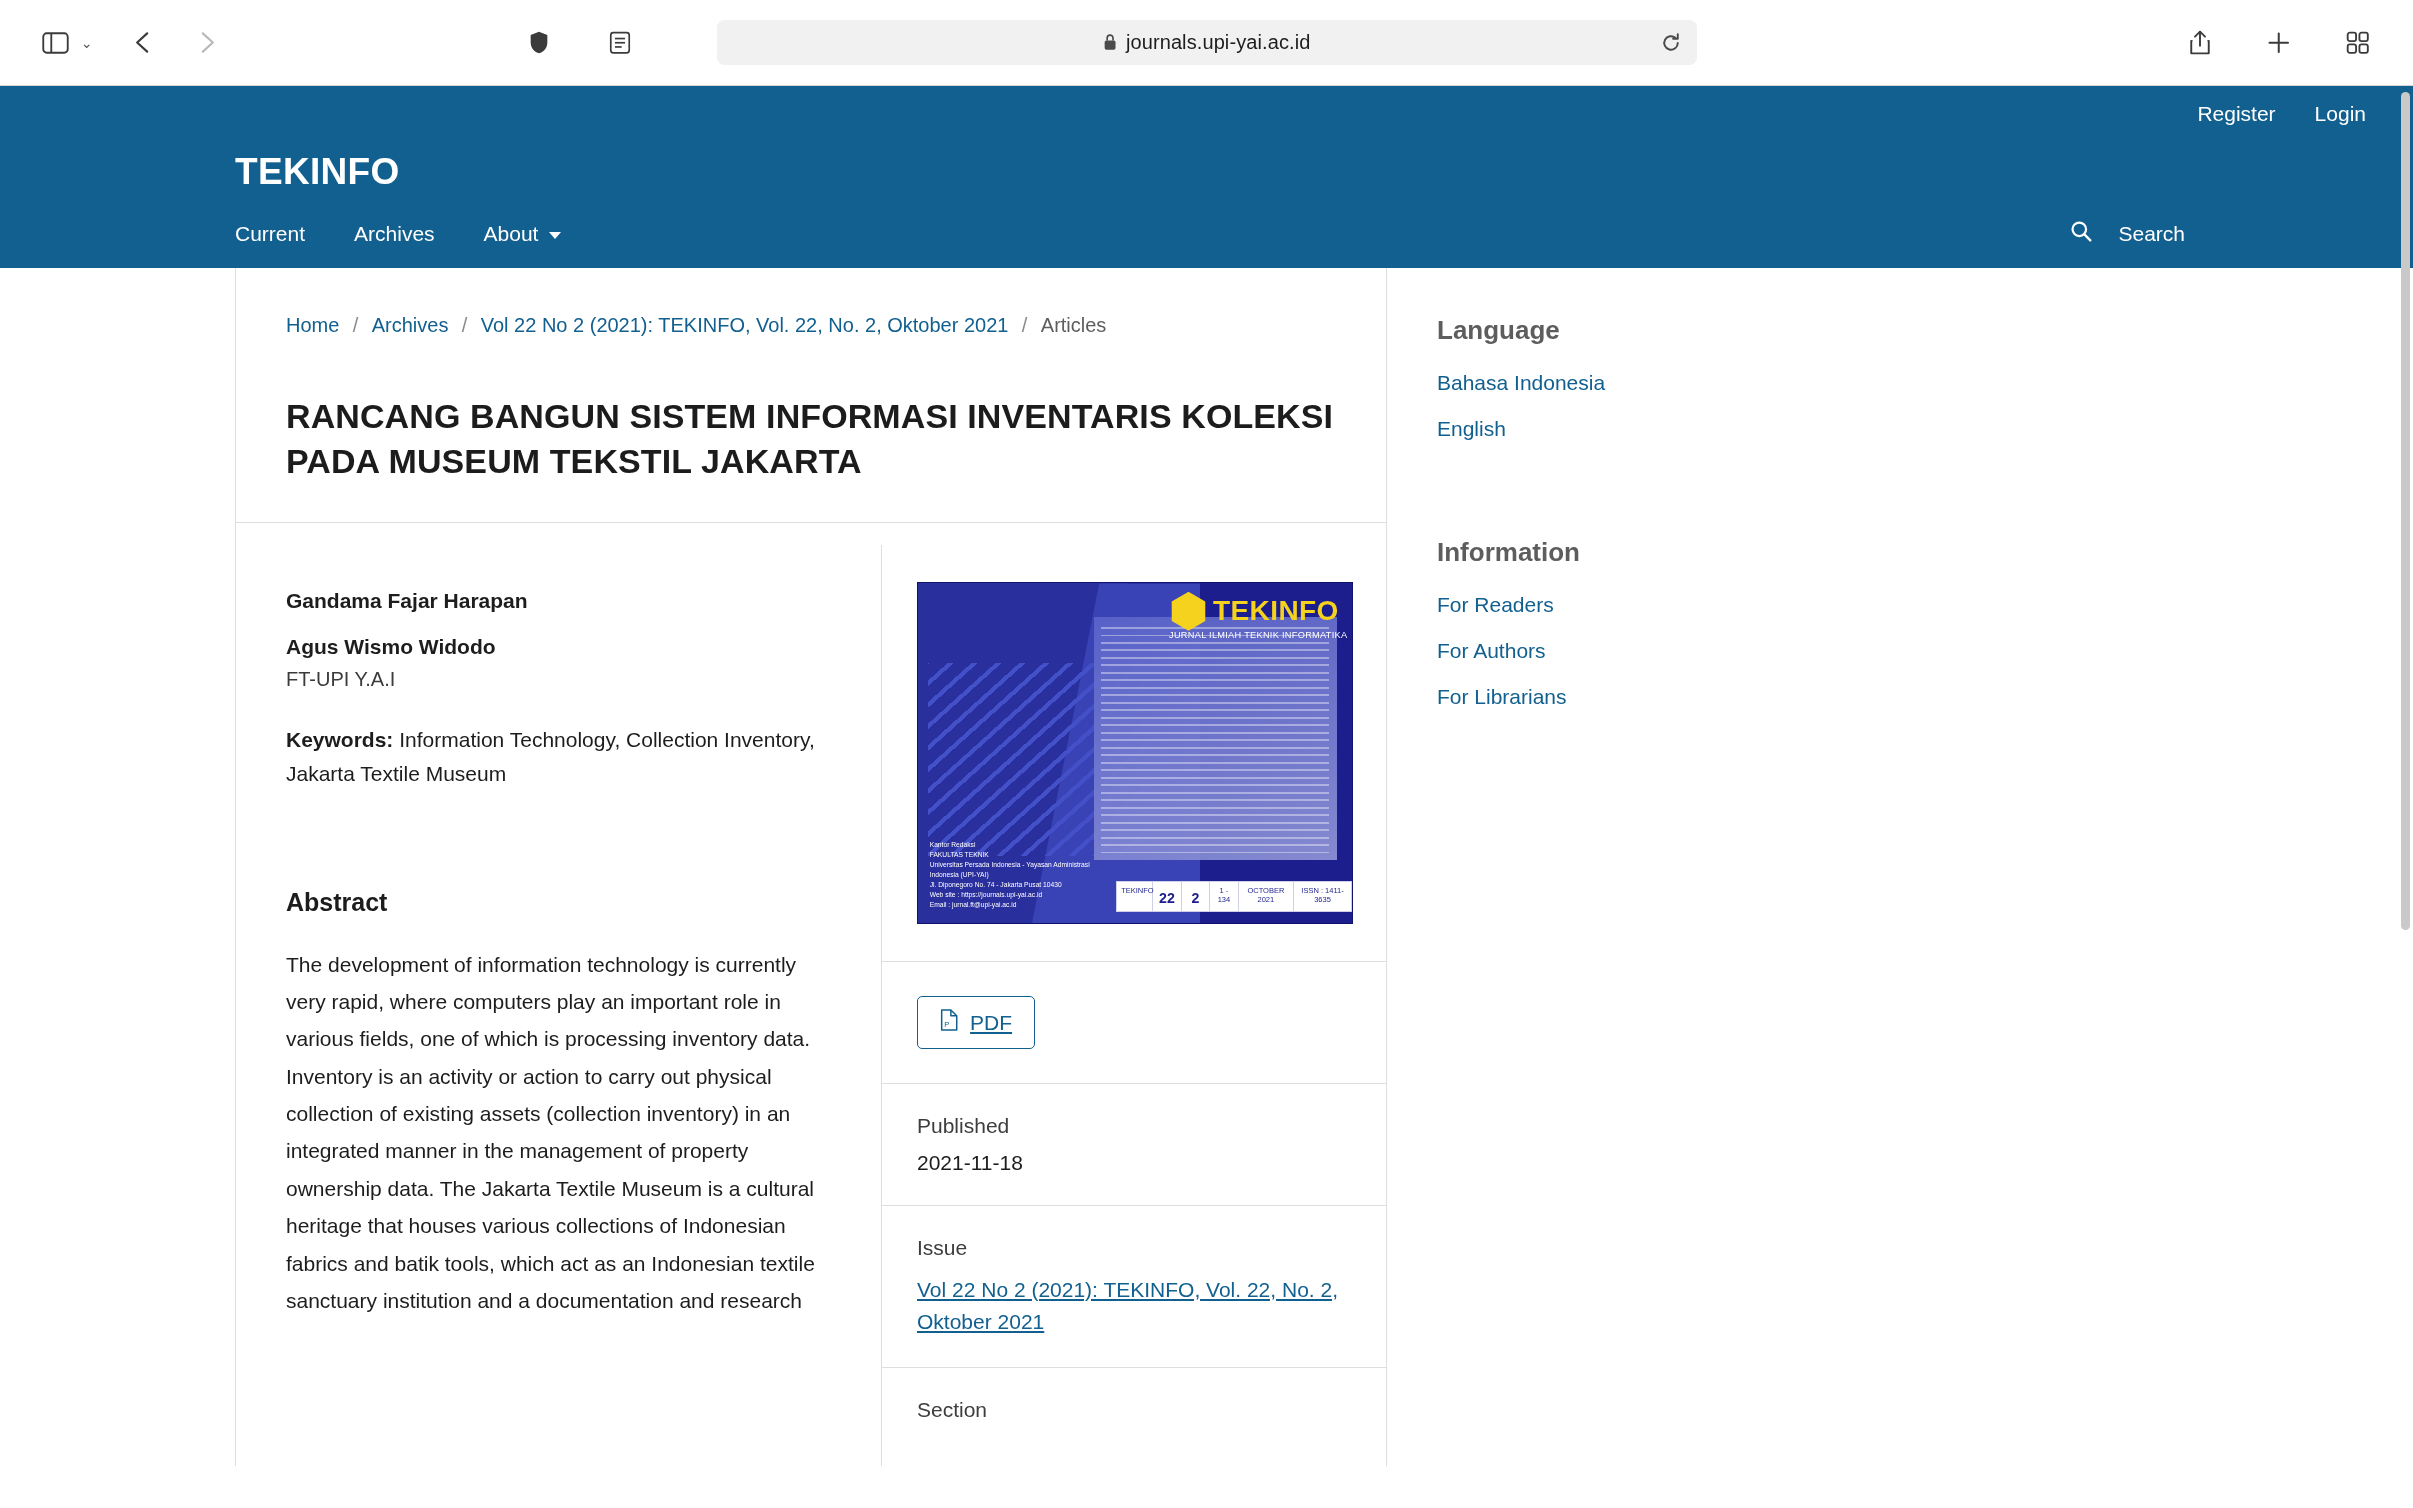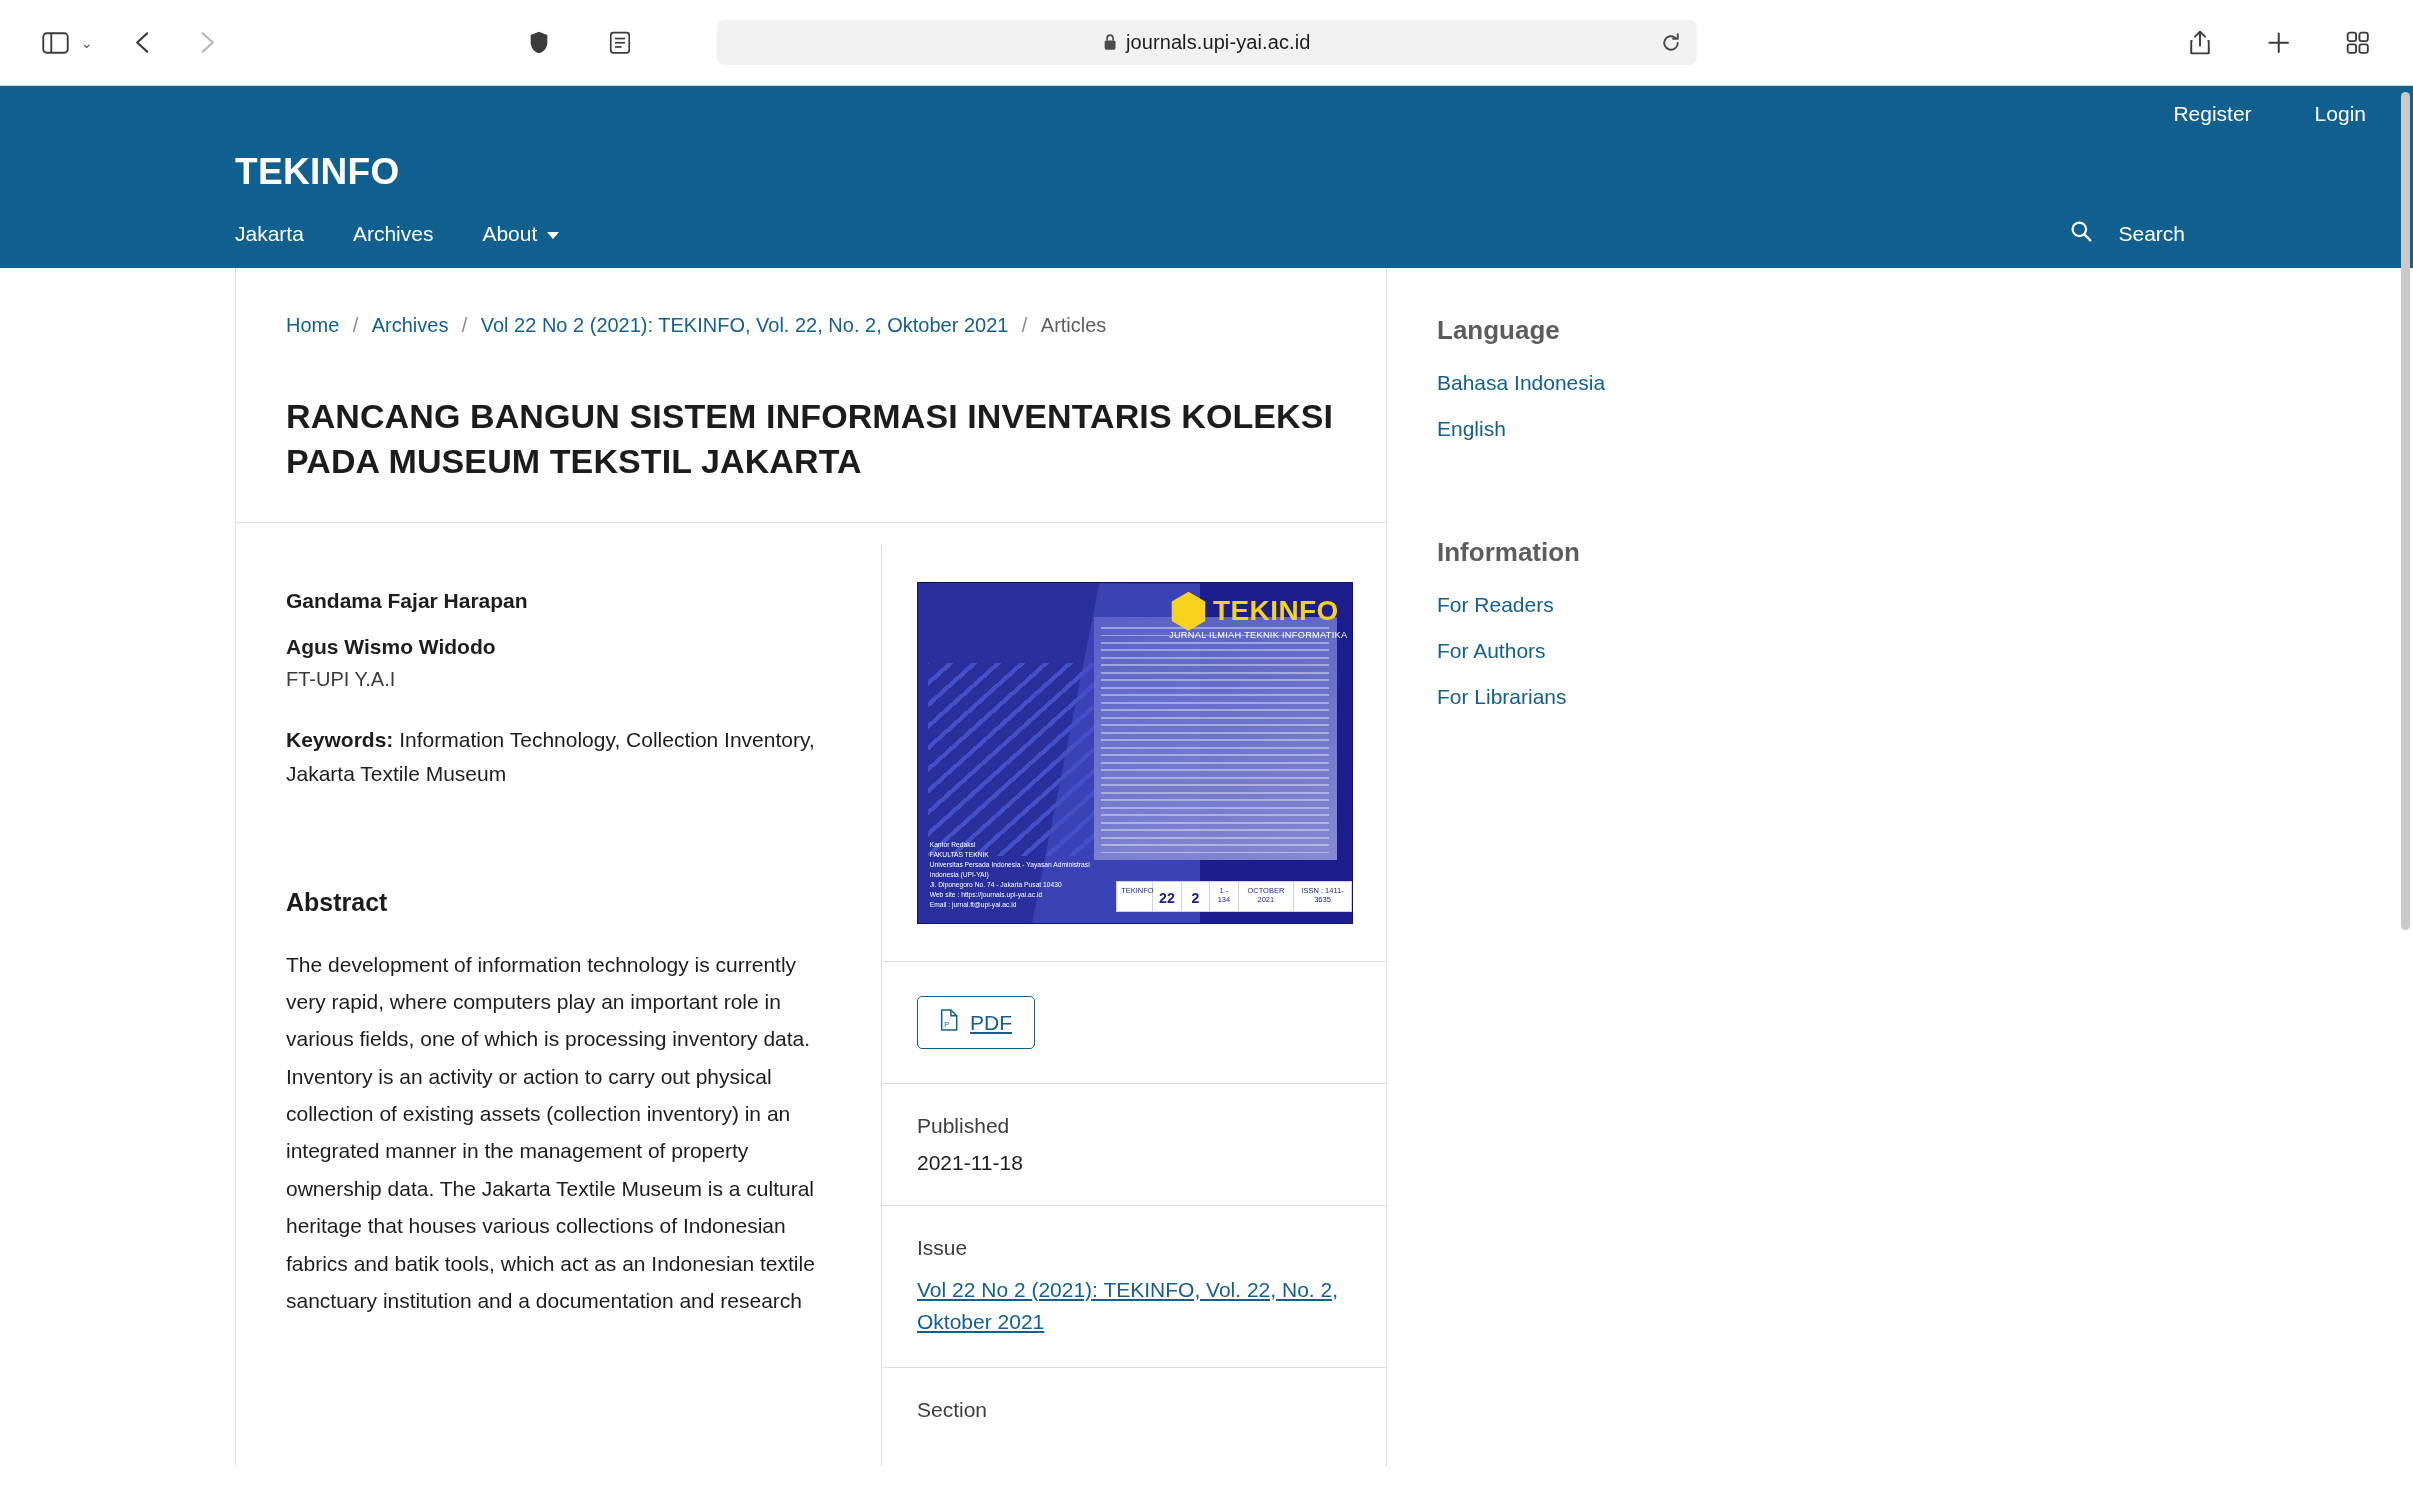--- a/index.html
+++ b/index.html
@@ -85,21 +85,21 @@
     padding: 0;
     position: relative;
   }
   .header-top {
     display: flex;
     justify-content: flex-end;
     gap: 39px;
     padding: 16px 47px 0 0;
     font-size: 21px;
   }
-  .header-top a { color: #ffffff; text-decoration: none; margin-left: 24px; }
+  .header-top a { color: #ffffff; text-decoration: none; }
   .site-title {
     font-size: 37px;
     font-weight: bold;
     letter-spacing: 0.3px;
     padding: 25px 0 0 235px;
     color: #fff;
   }
   .nav-row {
     display: flex;
     align-items: center;
@@ -468,21 +468,21 @@
 </div>
 
 <div class="site-header">
   <div class="header-top">
     <a href="#">Register</a>
     <a href="#">Login</a>
   </div>
   <div class="site-title">TEKINFO</div>
   <div class="nav-row">
     <a class="nav-item" href="#">
-        <span>Jakarta</span>
+        <span>Current</span>
       </a>
     <a class="nav-item" href="#">
         <span>Archives</span>
       </a>
     <a class="nav-item" href="#">
       <span>About</span>
       <span class="caret"></span>
     </a>
     <div class="search-btn">
       <span>

